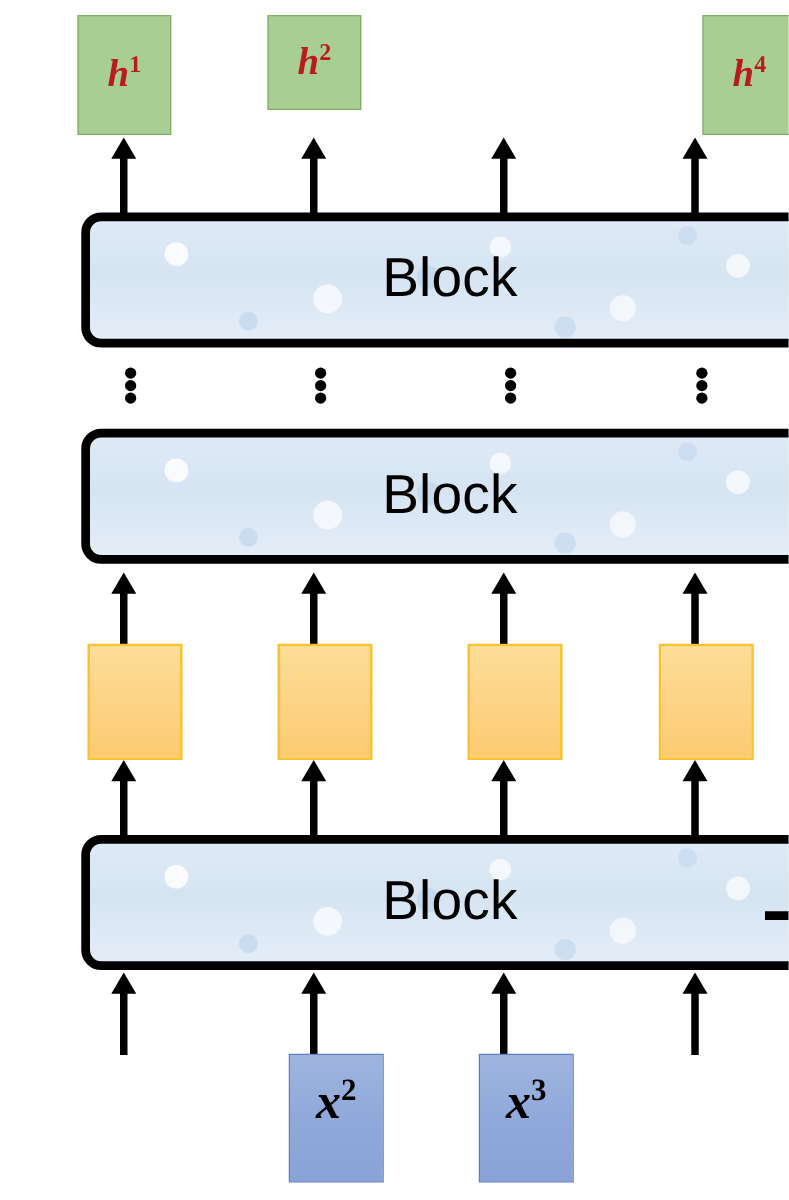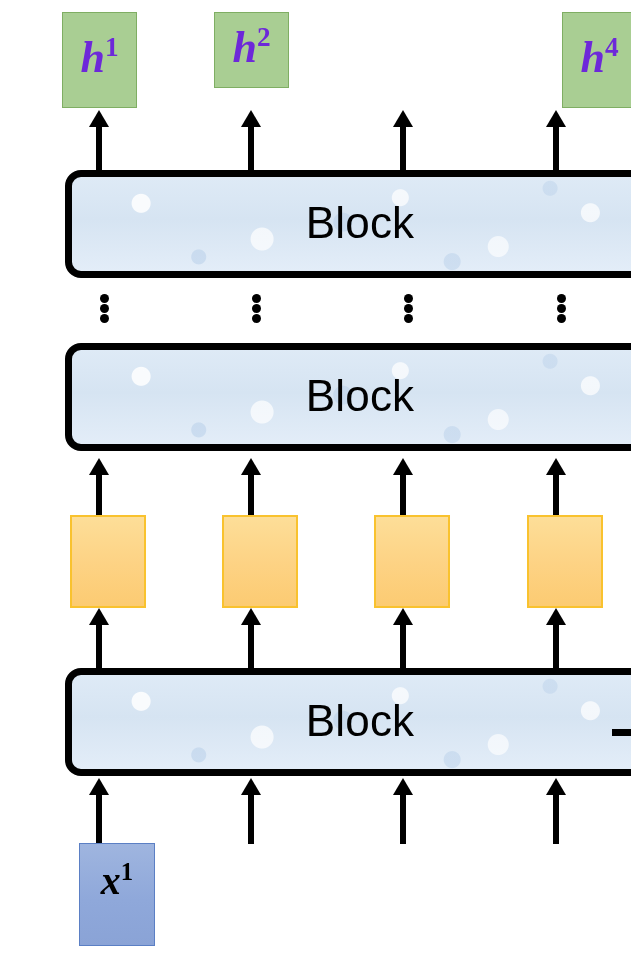--- a/index.html
+++ b/index.html
@@ -30,22 +30,22 @@
     background: #A9CE93;
     border: 1px solid #7FAE63;
     display: flex;
     align-items: center;
     justify-content: center;
   }
   .gbox .lbl {
     font-family: "Liberation Serif", "DejaVu Serif", serif;
     font-weight: bold;
     font-style: italic;
-    font-size: 44px;
-    color: #6d28d9;
+    font-size: 31px;
+    color: #b91c1c;
     line-height: 1;
     transform: translateY(-2px);
   }
   .gbox .lbl sup {
     font-size: 0.62em;
     font-style: normal;
     font-weight: bold;
     vertical-align: super;
     line-height: 0;
   }
@@ -276,19 +276,24 @@
   </div>
   <div class="arrow" style="left:393px; top:778px; width:20px; height:66px;">
     <div class="head"></div>
       <div class="shaft" style="top:10px; height:56px;"></div>
   </div>
   <div class="arrow" style="left:546px; top:778px; width:20px; height:66px;">
     <div class="head"></div>
       <div class="shaft" style="top:10px; height:56px;"></div>
   </div>
 
-  <div class="node bbox" style="left:79px; top:843px; width:76px; height:103px;">
-    <span class="lbl">
-      <span>x</span><sup>1</sup>
+  <div class="node bbox" style="left:231px; top:843px; width:76px; height:103px;">
+    <span class="lbl">
+      <span>x</span><sup>2</sup>
+    </span>
+  </div>
+  <div class="node bbox" style="left:383px; top:843px; width:76px; height:103px;">
+    <span class="lbl">
+      <span>x</span><sup>3</sup>
     </span>
   </div>
 
 </div>
 
 </body></html>

